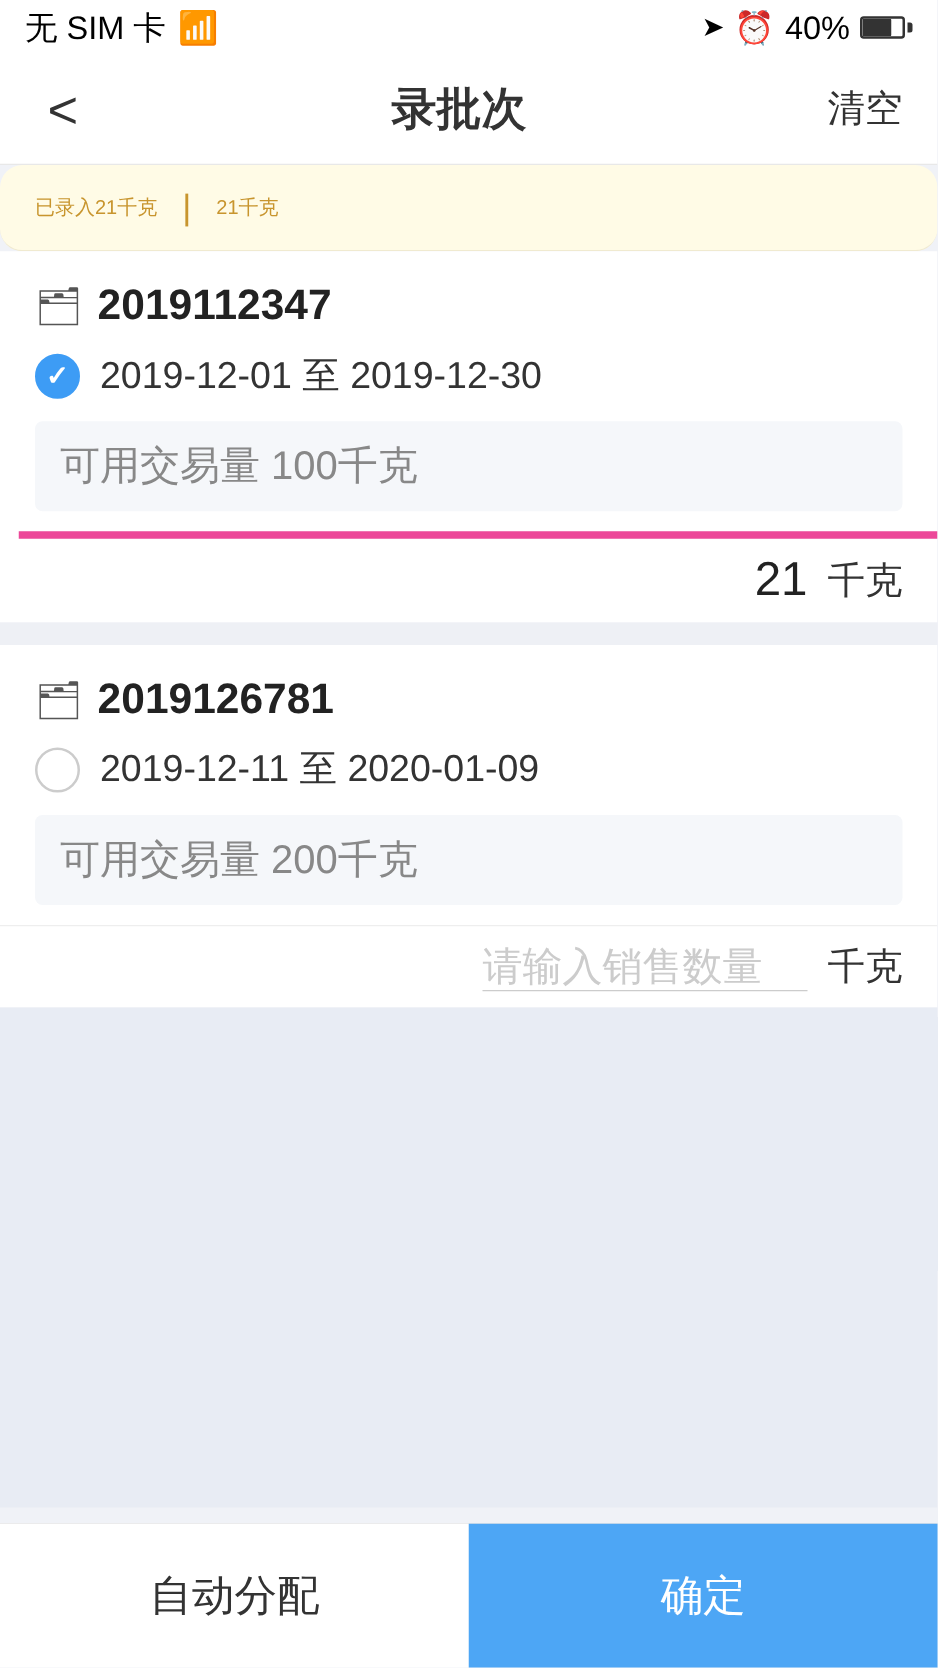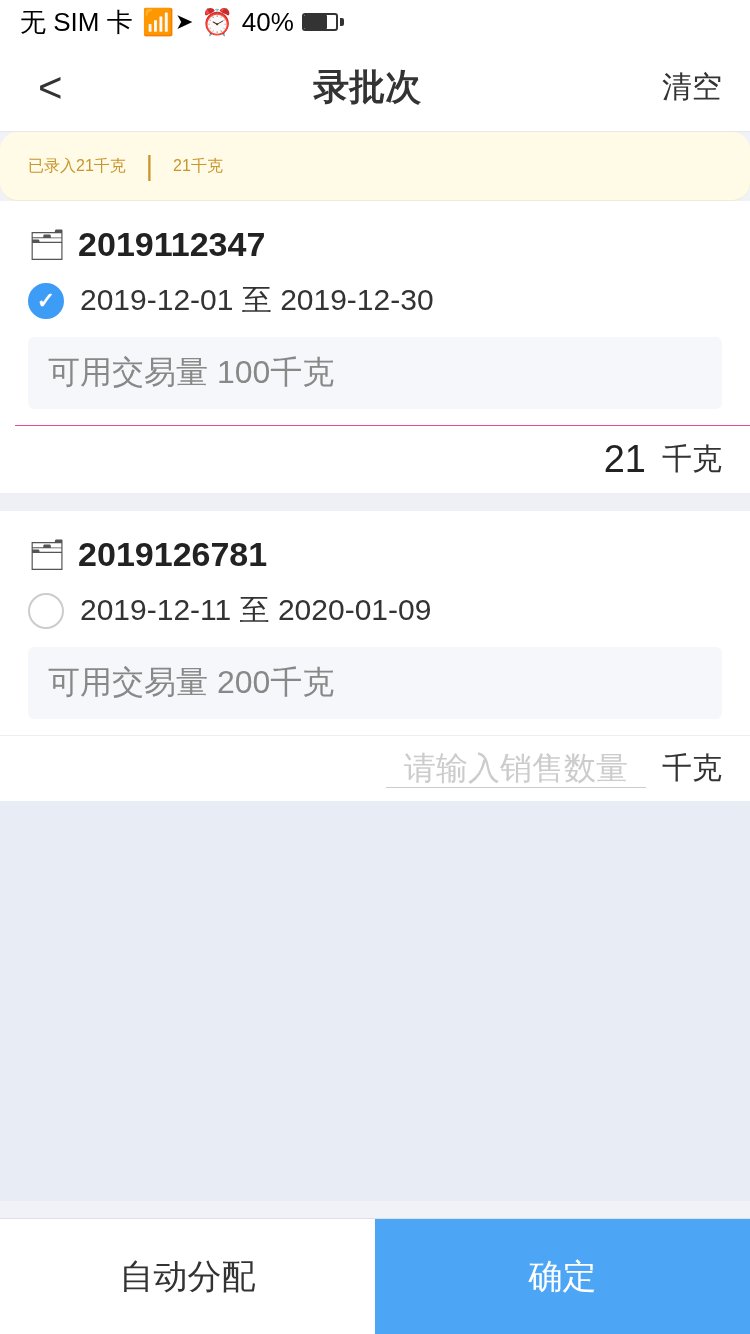--- a/index.html
+++ b/index.html
@@ -11,21 +11,21 @@
       background: #f0f2f7;
       overflow-x: hidden;
     }
 
     
     .status-bar {
       height: 44px;
       background: #fff;
       display: flex;
       align-items: center;
-      justify-content: flex-start;
+      justify-content: space-between;
       padding: 0 20px;
       font-size: 28px;
     }
     .status-left {
       display: flex;
       align-items: center;
       gap: 10px;
       font-size: 26px;
       font-weight: 500;
     }
@@ -176,21 +176,21 @@
       color: #888;
     }
 
     
     .qty-row {
       display: flex;
       align-items: center;
       justify-content: flex-end;
       padding: 12px 28px;
       gap: 16px;
-      border-top: 1px solid #ec4899;
+      border-top: 6px solid #ec4899;
       margin-left: 15px;
     }
     .qty-value {
       font-size: 38px;
       font-weight: 500;
       color: #222;
     }
     .qty-unit {
       font-size: 30px;
       color: #333;
@@ -201,21 +201,21 @@
       justify-content: flex-end;
       padding: 12px 28px;
       gap: 16px;
       border-top: 1px solid #eee;
     }
     .qty-input {
       border: none;
       outline: none;
       font-size: 32px;
       color: #ccc;
-      text-align: center;
+      text-align: left;
       background: transparent;
       width: 260px;
     }
     .qty-input::placeholder {
       color: #ccc;
     }
     .card-separator {
       height: 18px;
       background: #eef0f5;
     }

